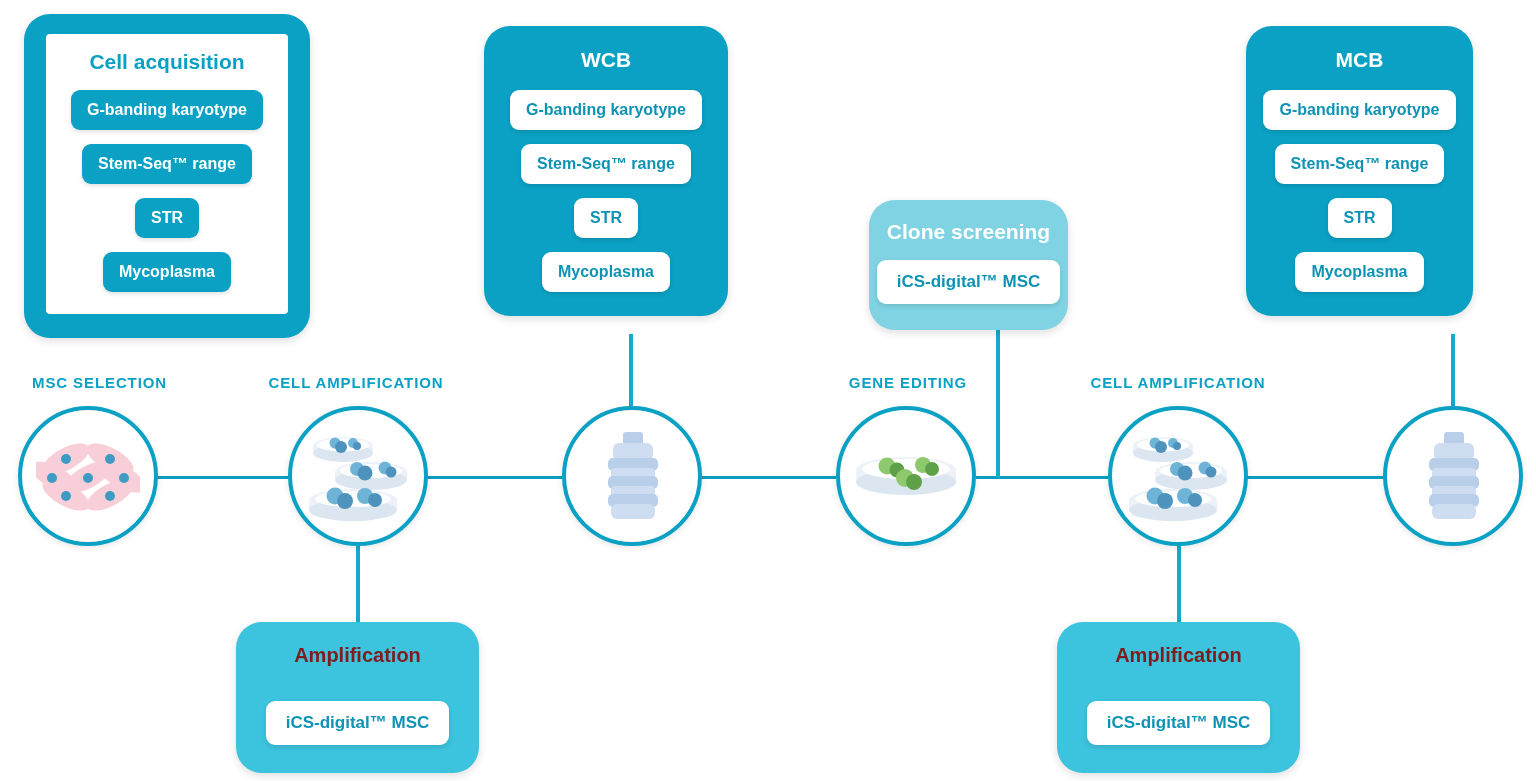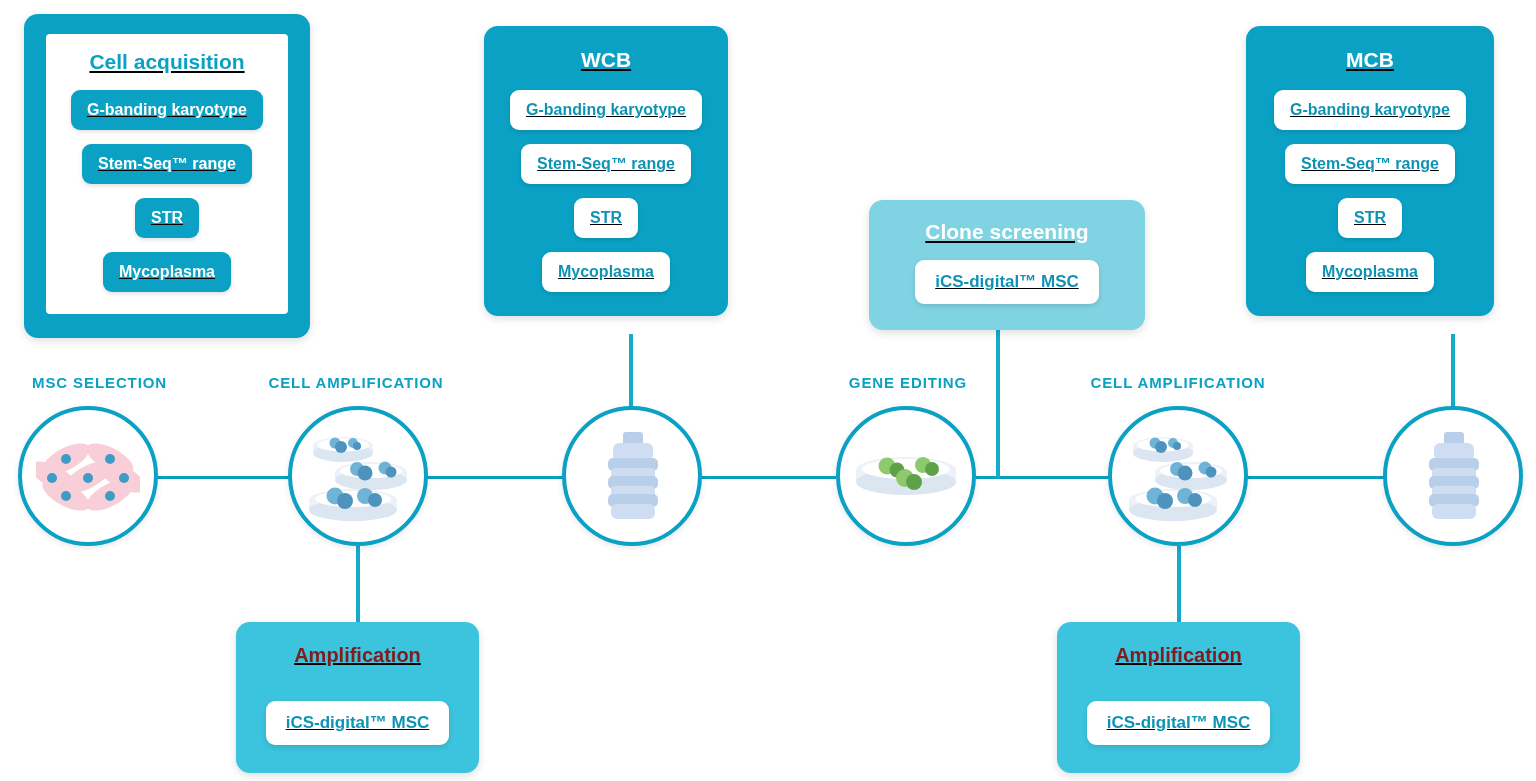--- a/index.html
+++ b/index.html
@@ -30,23 +30,23 @@
 
   .stage-label {
     position: absolute; z-index: 4;
     font-size: 15px; font-weight: bold; letter-spacing: 0.06em;
     color: #0AA1C4; text-transform: uppercase;
     white-space: nowrap; text-align: center;
   }
 
   
   .card {
-    position: absolute; z-index: 2; border-radius: 14px;
+    position: absolute; z-index: 2; border-radius: 26px;
     box-shadow: 0 3px 8px rgba(0,0,0,0.13);
-    display: flex; flex-direction: column; align-items: center; text-decoration: underline;
+    display: flex; flex-direction: column; align-items: center;
   }
   .card-title {
     font-weight: bold; text-align: center; white-space: nowrap;
   }
   .pill {
     border-radius: 9px; text-align: center; font-weight: bold;
     white-space: nowrap; display: flex; align-items: center;
     justify-content: center;
   }
 
@@ -121,29 +121,29 @@
   </div>
 
   <div class="card card-solid" style="left:484px; top:26px; width:244px;">
     <div class="card-title">WCB</div>
     <div class="pill">G-banding karyotype</div>
     <div class="pill">Stem-Seq™ range</div>
     <div class="pill">STR</div>
     <div class="pill">Mycoplasma</div>
   </div>
 
-  <div class="card card-solid" style="left:1246px; top:26px; width:248px;">
+  <div class="card card-solid" style="left:1246px; top:26px; width:227px;">
     <div class="card-title">MCB</div>
     <div class="pill">G-banding karyotype</div>
     <div class="pill">Stem-Seq™ range</div>
     <div class="pill">STR</div>
     <div class="pill">Mycoplasma</div>
   </div>
 
-  <div class="card card-light" style="left:869px; top:200px; width:276px;">
+  <div class="card card-light" style="left:869px; top:200px; width:199px;">
     <div class="card-title">Clone screening</div>
     <div class="pill">iCS-digital™ MSC</div>
   </div>
 
   <div class="stage-label" style="left:0px; top:374px; width:160px;padding-left:32px;">MSC SELECTION</div>
   <div class="stage-label" style="left:256px; top:374px; width:200px;">CELL AMPLIFICATION</div>
   <div class="stage-label" style="left:828px; top:374px; width:160px;">GENE EDITING</div>
   <div class="stage-label" style="left:1078px; top:374px; width:200px;">CELL AMPLIFICATION</div>
 
   <div class="node" style="left:18px; top:406px;">

